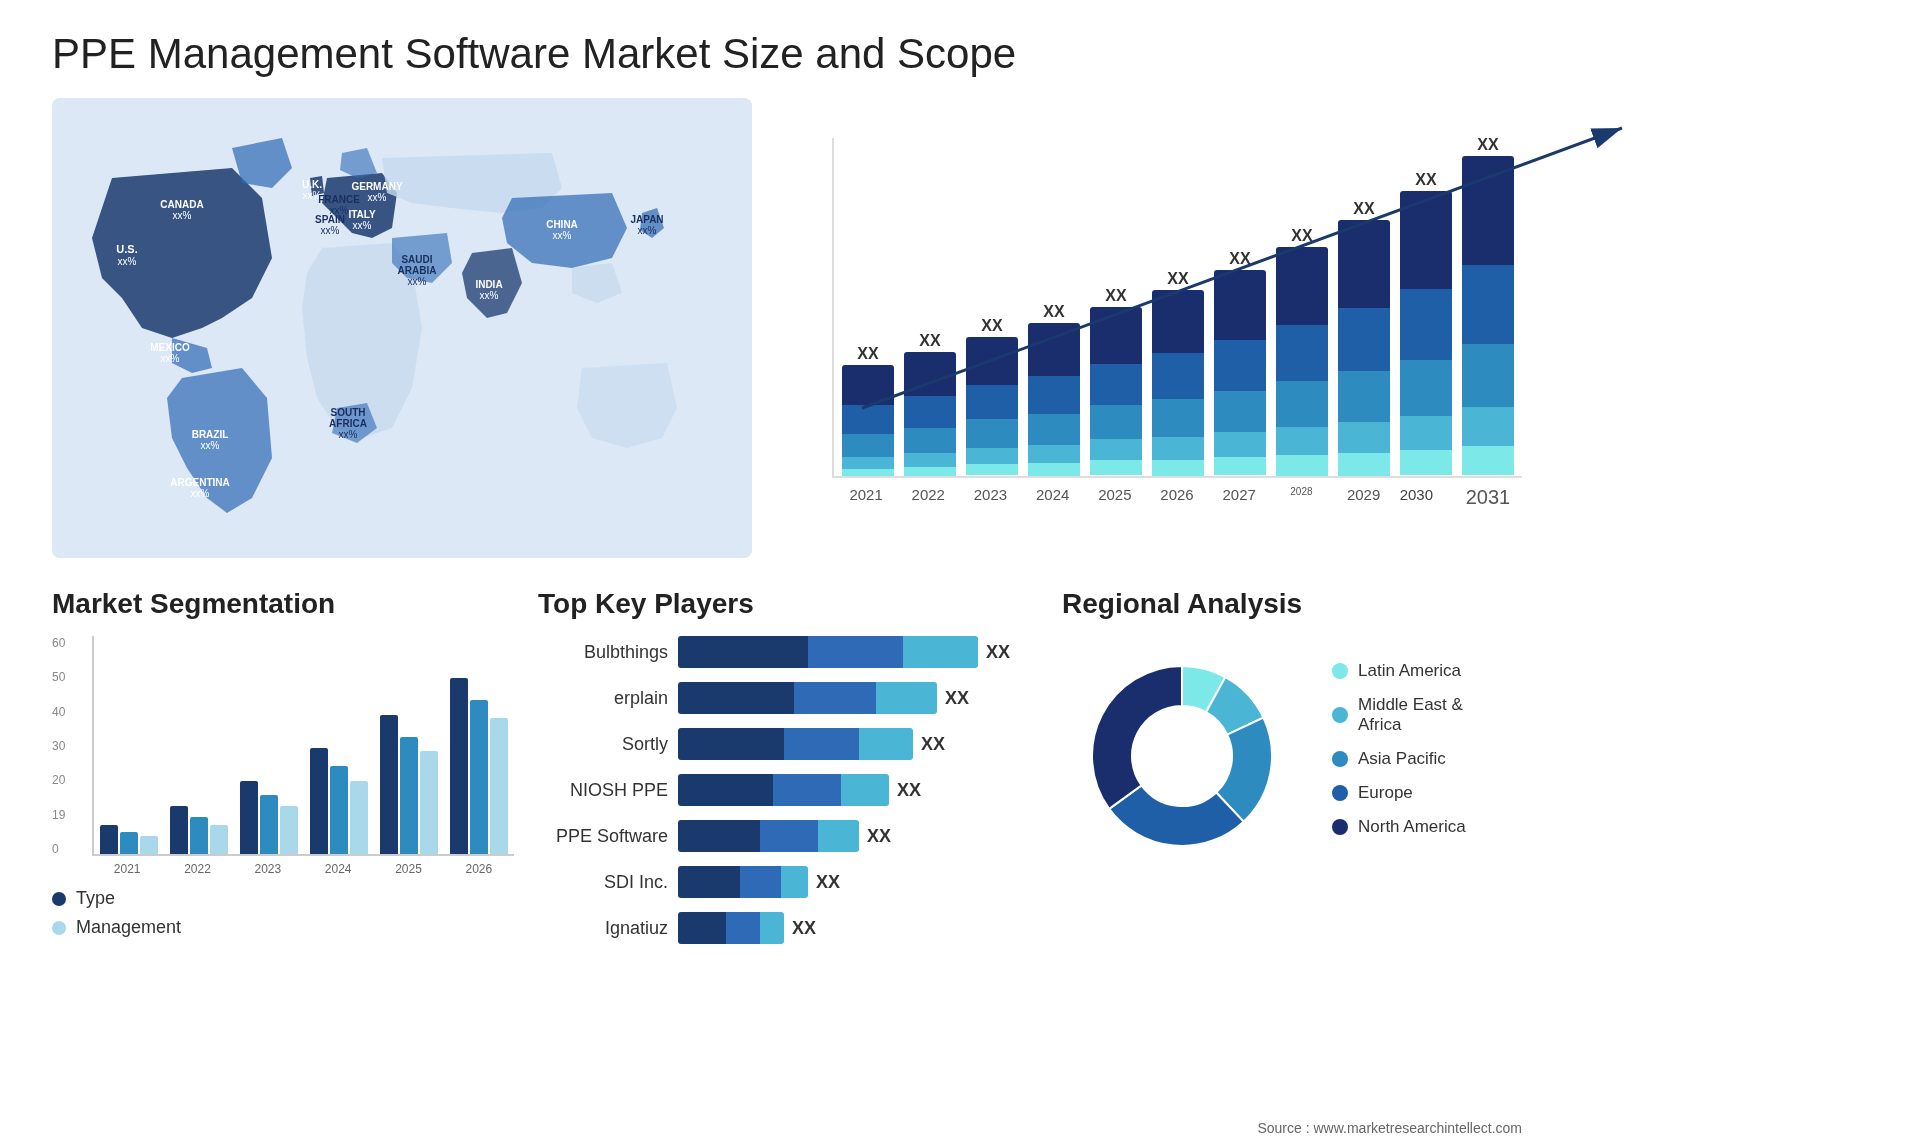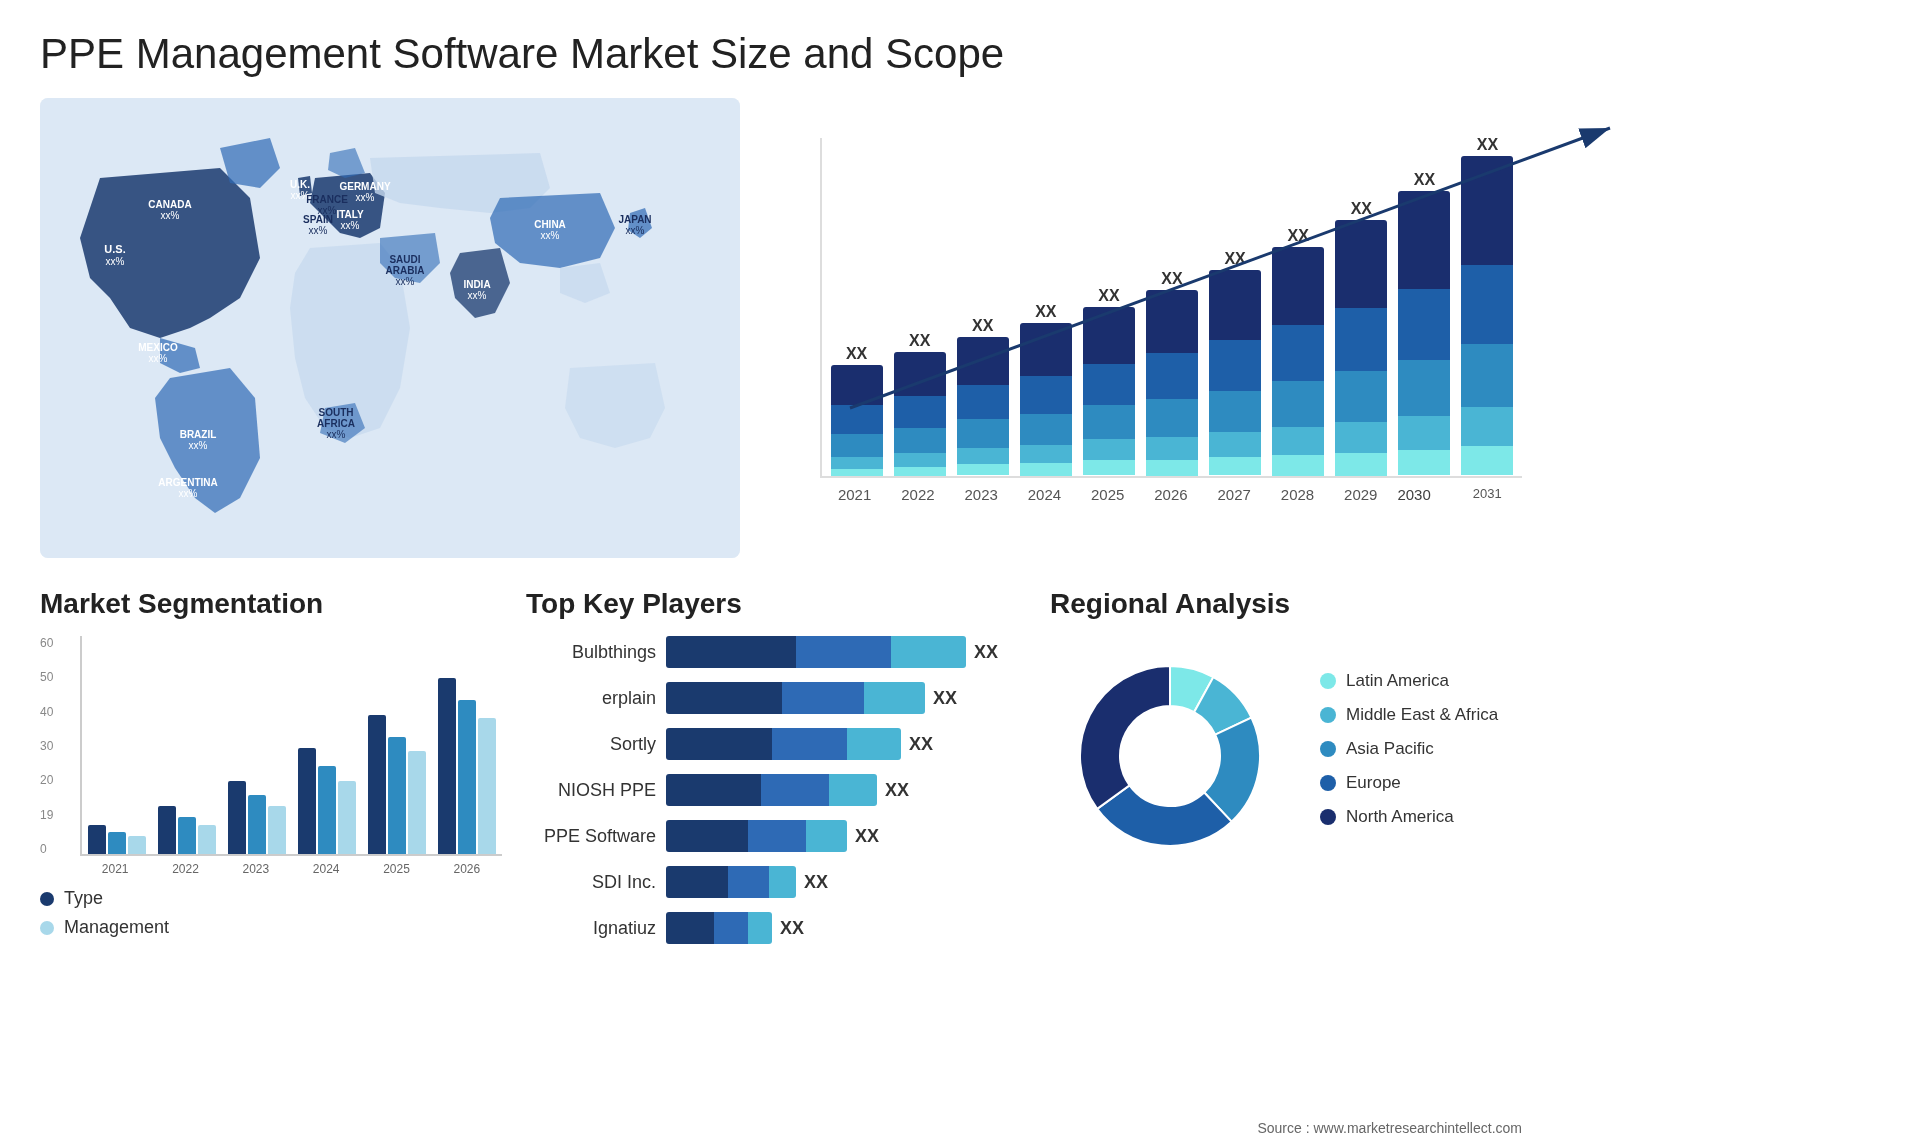--- a/index.html
+++ b/index.html
@@ -8,21 +8,21 @@
       background: #fff;
       width: 1920px;
       height: 1146px;
       overflow: hidden;
       position: relative;
     }
     .main-container {
       width: 1562px;
       height: 1146px;
       background: #fff;
-      padding: 30px 40px;
+      padding: 30px 52px;
       position: relative;
     }
     
     .header {
       display: flex;
       justify-content: space-between;
       align-items: flex-start;
       margin-bottom: 20px;
     }
     .page-title {
@@ -431,24 +431,24 @@
         </div>
 
         <div id="x-labels" style="display:flex;gap:10px;padding:8px 8px 0;margin-left:0;">
             <div style="flex: 1 1 0%; text-align: center; font-size: 15px; color: rgb(85, 85, 85);">2021</div>
             <div style="flex: 1 1 0%; text-align: center; font-size: 15px; color: rgb(85, 85, 85);">2022</div>
             <div style="flex: 1 1 0%; text-align: center; font-size: 15px; color: rgb(85, 85, 85);">2023</div>
             <div style="flex: 1 1 0%; text-align: center; font-size: 15px; color: rgb(85, 85, 85);">2024</div>
             <div style="flex: 1 1 0%; text-align: center; font-size: 15px; color: rgb(85, 85, 85);">2025</div>
             <div style="flex: 1 1 0%; text-align: center; font-size: 15px; color: rgb(85, 85, 85);">2026</div>
             <div style="flex: 1 1 0%; text-align: center; font-size: 15px; color: rgb(85, 85, 85);">2027</div>
-            <div style="flex: 1 1 0%; text-align: center; font-size: 15px; color: rgb(85, 85, 85);">2028</div>
+            <div style="flex: 1 1 0%; text-align: center; font-size: 10px; color: rgb(85, 85, 85);">2028</div>
             <div style="flex: 1 1 0%; text-align: center; font-size: 15px; color: rgb(85, 85, 85);">2029</div>
             <div style="flex: 1 1 0%; font-size: 15px; color: #404040;">2030</div>
-            <div style="flex: 1 1 0%; text-align: center; font-size: 13px; color: rgb(85, 85, 85);">2031</div>
+            <div style="flex: 1 1 0%; text-align: center; font-size: 20px; color: rgb(85, 85, 85);">2031</div>
           </div>
       </div>
     </div>
   </div>
 
   <div class="bottom-section">
 
     <div class="segment-container">
       <div class="section-title">Market Segmentation</div>
       <div style="position:relative;padding-left:40px;">

